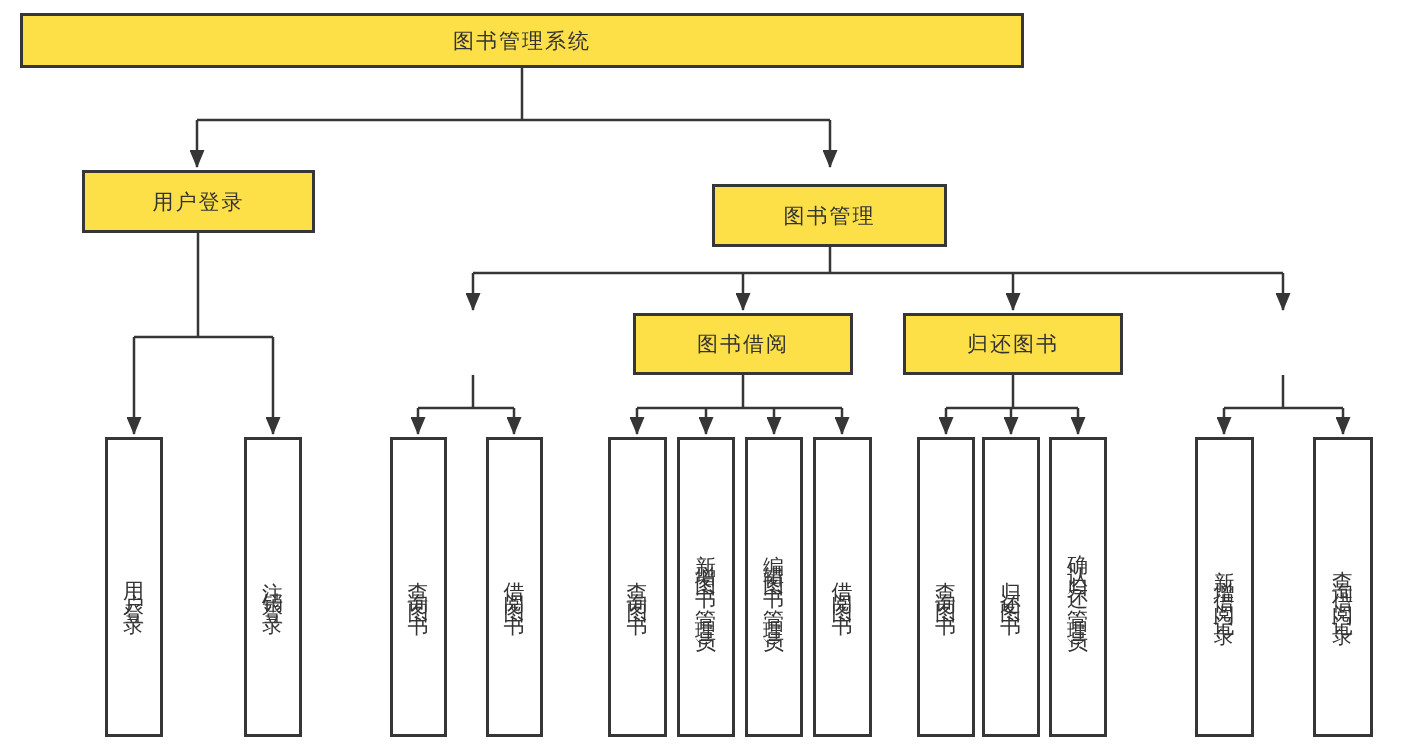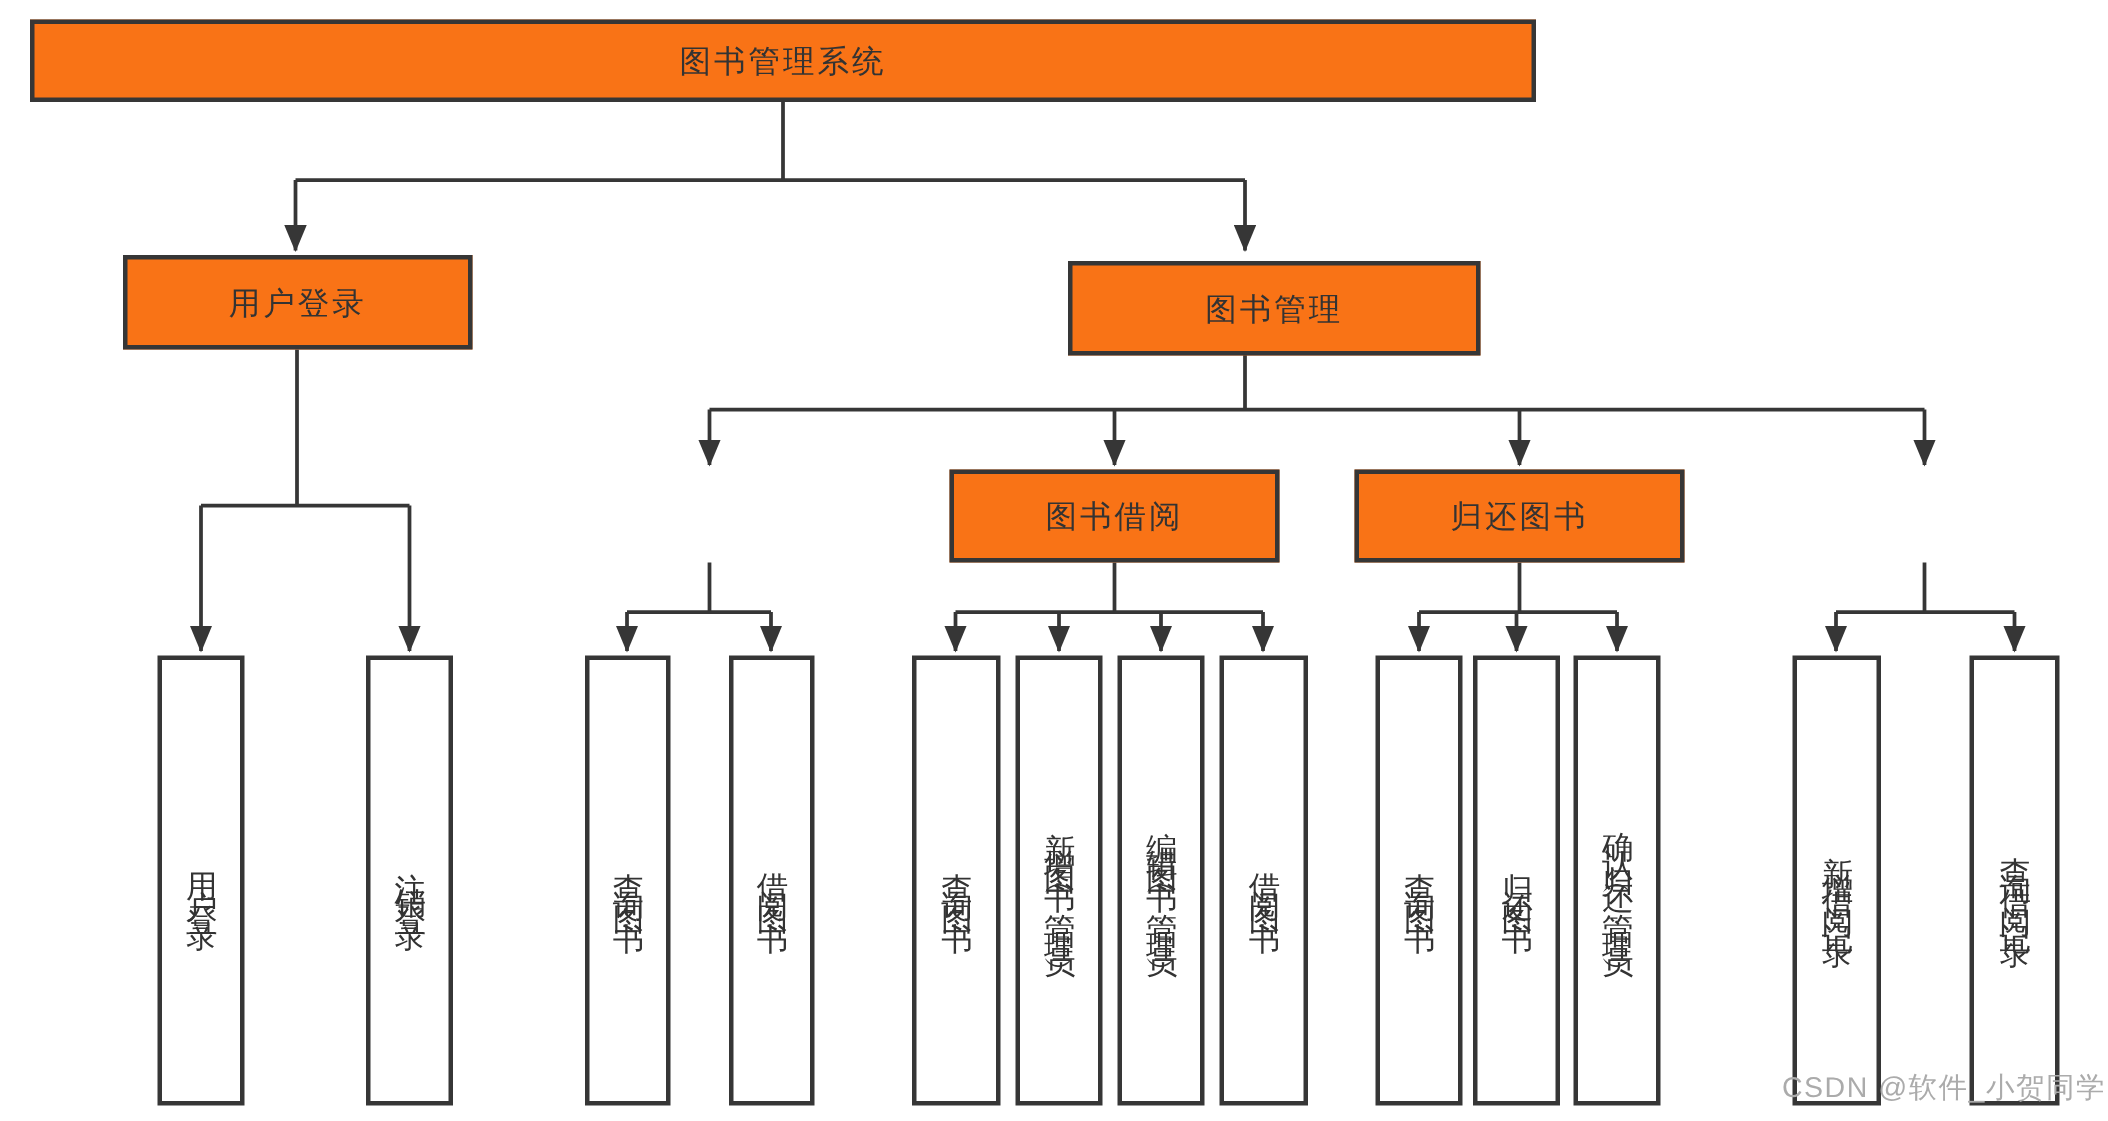--- a/index.html
+++ b/index.html
@@ -7,21 +7,21 @@
     position:relative;
     width:1405px;height:747px;
     background:#ffffff;
     font-family:"Liberation Sans","DejaVu Sans",sans-serif;
     overflow:hidden;
   }
   svg.wires{position:absolute;left:0;top:0;z-index:1;}
   .node{
     position:absolute;
     box-sizing:border-box;
-    background:#f97316;
+    background:#fde047;
     border:3px solid #363636;
     display:flex;align-items:center;justify-content:center;
     z-index:2;
   }
   .node span{
     color:#333333;
     font-size:21px;
     letter-spacing:2px;
     white-space:nowrap;
   }
@@ -102,21 +102,21 @@
     </g>
   </svg>
 
   <div class="node" style="left:20px;top:13px;width:1004px;height:55px;">
     <span class="root-label">图书管理系统</span>
   </div>
 
   <div class="node" style="left:82px;top:170px;width:233px;height:63px;">
     <span>用户登录</span>
   </div>
-  <div class="node" style="left:712px;top:174px;width:275px;height:63px;">
+  <div class="node" style="left:712px;top:184px;width:235px;height:63px;">
     <span>图书管理</span>
   </div>
 
   <div class="node" style="left:633px;top:313px;width:220px;height:62px;">
     <span>图书借阅</span>
   </div>
   <div class="node" style="left:903px;top:313px;width:220px;height:62px;">
     <span>归还图书</span>
   </div>
 
@@ -157,15 +157,14 @@
     <span>确认归还（管理员）</span>
   </div>
 
   <div class="leaf" style="left:1195px;width:59px;">
     <span>新增借阅记录</span>
   </div>
   <div class="leaf" style="left:1313px;width:60px;">
     <span>查询借阅记录</span>
   </div>
 
-  <div class="watermark">CSDN @软件_小贺同学</div>
 
 </div>
 
 </body></html>

